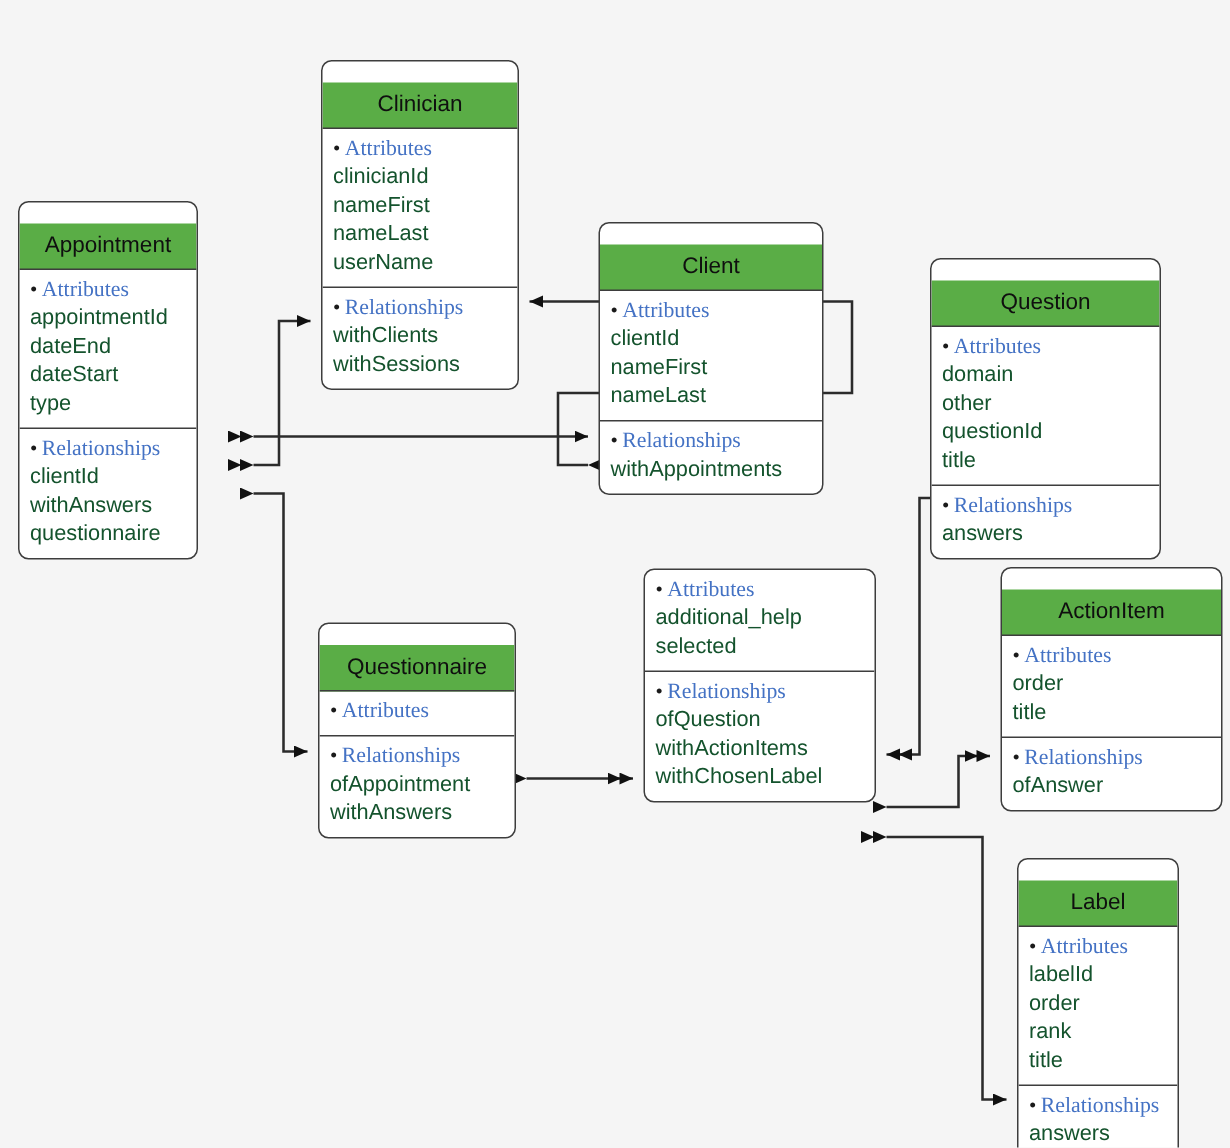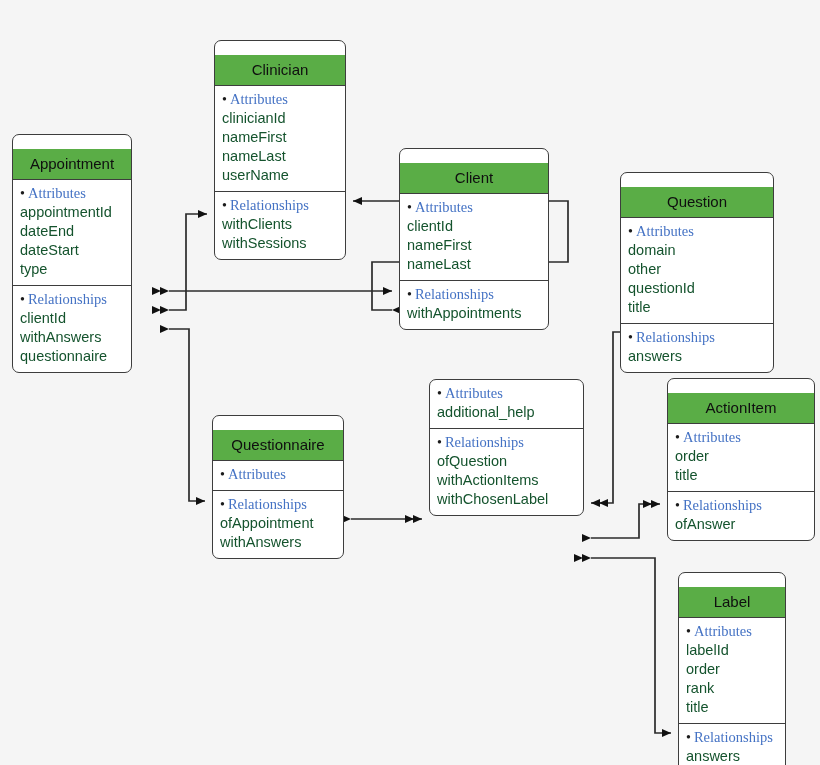--- a/index.html
+++ b/index.html
@@ -176,20 +176,21 @@
         <div class="ent-section">
           <div class="sect-title"><span class="bullet">•</span><span>Relationships</span></div>
           <div class="field">ofAppointment</div>
           <div class="field">withAnswers</div>
         </div>
       </div>
       <div class="entity" style="left: 429px; top: 379px; width: 155px;">
         <div class="ent-section">
           <div class="sect-title"><span class="bullet">•</span><span>Attributes</span></div>
           <div class="field">additional_help</div>
+          <div class="field">selected</div>
         </div>
         <div class="ent-section">
           <div class="sect-title"><span class="bullet">•</span><span>Relationships</span></div>
           <div class="field">ofQuestion</div>
           <div class="field">withActionItems</div>
           <div class="field">withChosenLabel</div>
         </div>
       </div>
       <div class="entity" style="left: 667px; top: 378px; width: 148px;">
         <div class="ent-header">ActionItem</div>

